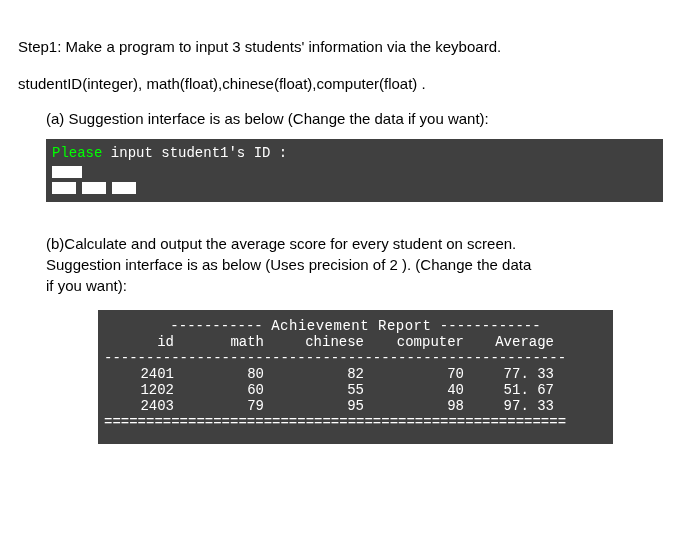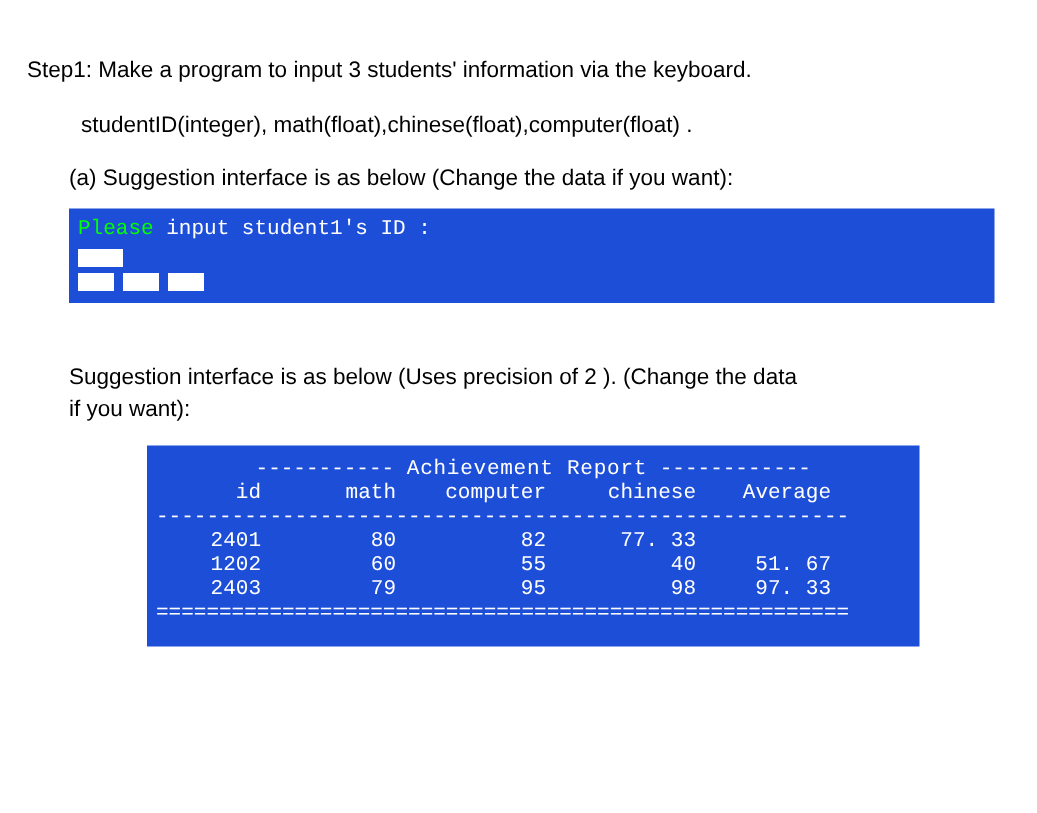--- a/index.html
+++ b/index.html
@@ -18,37 +18,36 @@
     .para {
       line-height: 1.4;
       margin-bottom: 14px;
     }
     .step-intro {
       margin-bottom: 16px;
       margin-top: 24px;
     }
     .field-def {
       margin-bottom: 16px;
-      margin-left: 36px;
     }
     .sub-item {
       margin-left: 28px;
       margin-bottom: 12px;
     }
     .italic {
     }
     .terminal {
-      background: #1d4ed8;
+      background: #404040;
       color: #fff;
       font-family: "Courier New", monospace;
       font-size: 14px;
       padding: 4px 6px;
       margin-left: 28px;
       margin-right: 10px;
-      margin-bottom: 18px;
+      margin-bottom: 31px;
     }
     .terminal1 {
       line-height: 1.5;
     }
     .prompt-line .white {
       color: #fff;
     }
     .prompt-line .green {
       color: #00ff00;
     }
@@ -118,41 +117,42 @@
     <span class="cursor-block"></span>
   </div>
   <div class="cursor-line">
     <span class="cursor-block small"></span>
     <span class="cursor-block small"></span>
     <span class="cursor-block small"></span>
   </div>
 </div>
 
 <div class="section-b">
-  <br>
+  <span>(b)Calculate and output the average score for every student on screen.</span><br>
   <span>Suggestion interface is as below (Uses precision of 2 ).   (</span><span class="italic">Change the data</span><br>
   <span class="italic">if you want</span><span>):</span>
 </div>
 
 <div class="terminal terminal2">
   <div class="report-title">
     <span class="dashes-pre">----------- </span><span>Achievement Report</span><span class="dashes-pre"> ------------</span>
   </div>
   <div class="report-header">
     <span class="col">id</span>
     <span class="col">math</span>
+    <span class="col">chinese</span>
     <span class="col">computer</span>
-    <span class="col">chinese</span>
     <span class="col">Average</span>
   </div>
   <div class="dash-line">-------------------------------------------------------</div>
   <div class="report-row">
     <span class="col">2401</span>
     <span class="col">80</span>
     <span class="col">82</span>
+    <span class="col">70</span>
     <span class="col">77. 33</span>
   </div>
   <div class="report-row">
     <span class="col">1202</span>
     <span class="col">60</span>
     <span class="col">55</span>
     <span class="col">40</span>
     <span class="col">51. 67</span>
   </div>
   <div class="report-row">

